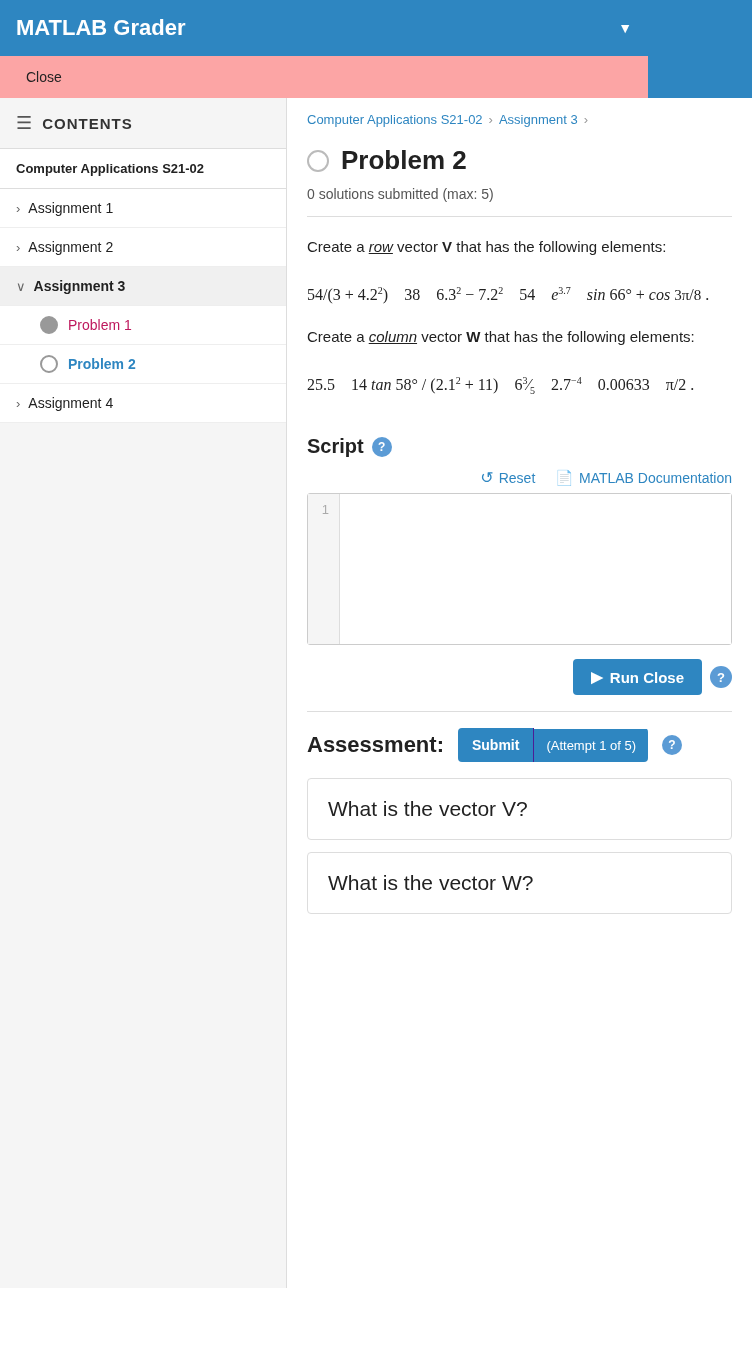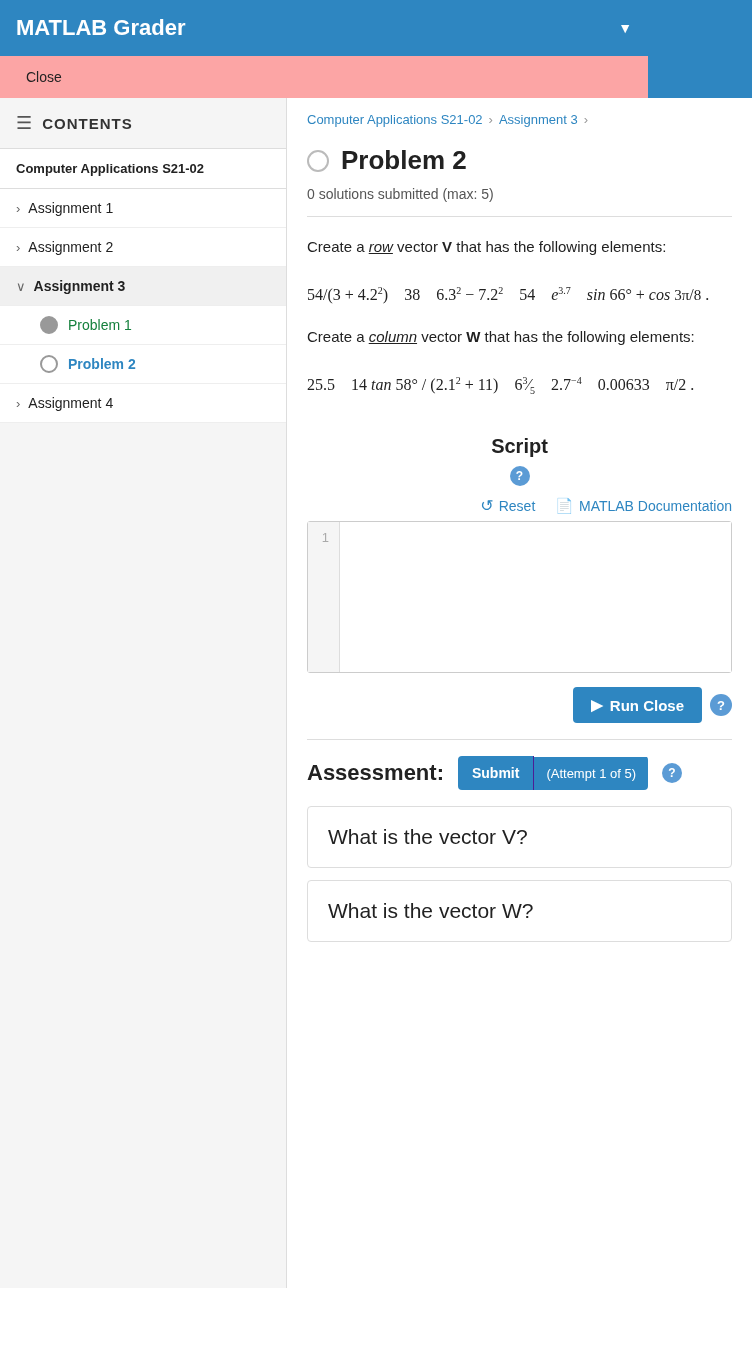--- a/index.html
+++ b/index.html
@@ -87,21 +87,21 @@
       margin-right: 10px;
       display: inline-block;
       flex-shrink: 0;
     }
     .circle-icon.filled {
       background: #999;
       border-color: #999;
     }
     .sub-item-label {
       font-size: 14px;
-      color: #15803d;
+      color: #be185d;
     }
     .sub-item.active .sub-item-label {
       font-weight: bold;
       color: #2e86c1;
     }
 
     
     .main-content {
       flex: 1;
       padding: 0;
@@ -168,21 +168,20 @@
       font-size: 16px;
     }
     .script-section {
       padding: 10px 20px 0 20px;
     }
     .script-label-row {
       display: flex;
       align-items: center;
       gap: 8px;
       margin-bottom: 10px;
-      flex-direction: column;
     }
     .script-label {
       font-size: 20px;
       font-weight: bold;
       color: #222;
     }
     .help-icon {
       display: inline-flex;
       align-items: center;
       justify-content: center;

